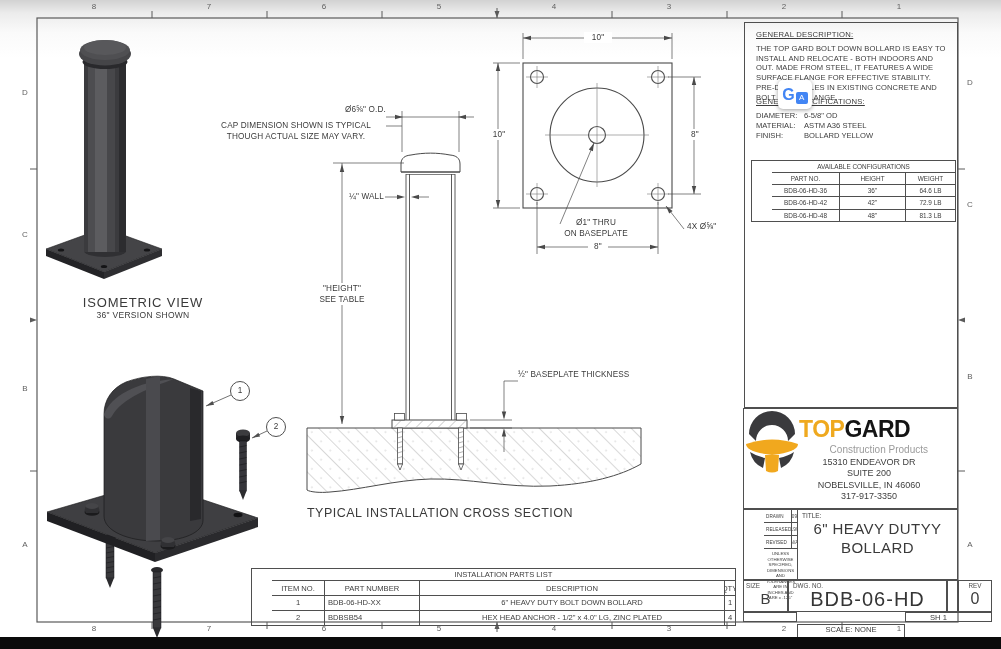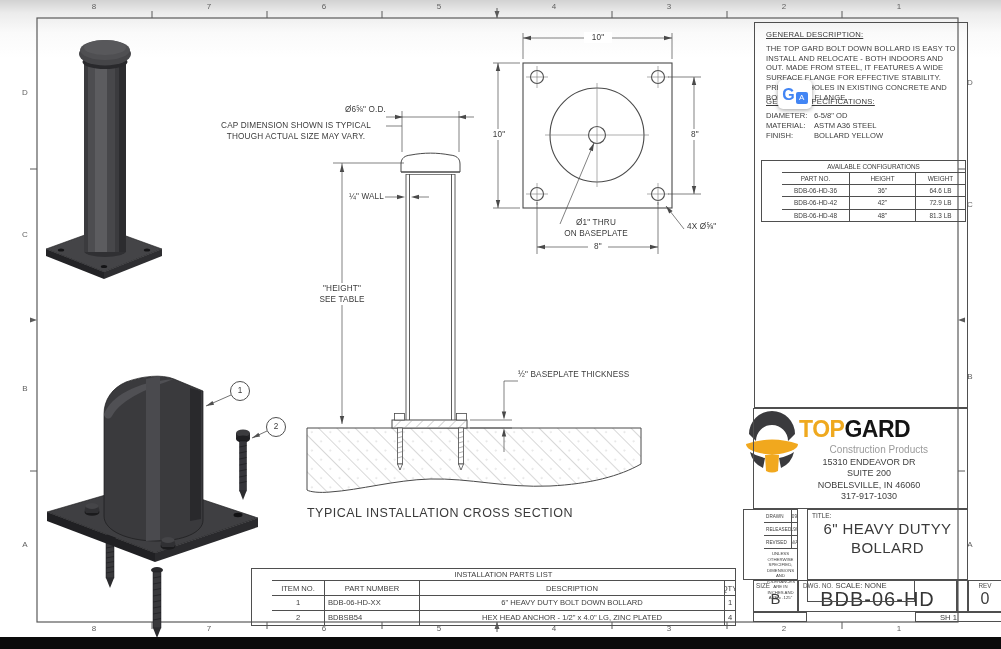--- a/index.html
+++ b/index.html
@@ -6,21 +6,21 @@
   #sheet{position:relative;width:1001px;height:649px;overflow:hidden;
     font-family:"Liberation Sans","DejaVu Sans",sans-serif;color:#3c3c3c;
     background:linear-gradient(180deg,#d2d2d2 0%,#ececec 2%,#fafafa 5%,#ffffff 9%);}
   .abs{position:absolute;box-sizing:border-box;}
   svg{position:absolute;left:0;top:0;}
   .ann{position:absolute;font-size:8.2px;color:#3a3a3a;letter-spacing:.15px;white-space:nowrap;line-height:11px;}
   .dim{background:#fff;padding:0 1px;text-align:center;}
   .ctr{text-align:center;}
   .rt{text-align:right;}
   .zone{position:absolute;font-size:8px;color:#5f5f5f;width:16px;text-align:center;}
-  .box{position:absolute;border:1.2px solid #4f4f4f;box-sizing:border-box;margin-left:10px;}
+  .box{position:absolute;border:1.2px solid #4f4f4f;box-sizing:border-box;}
   .tbl{position:absolute;display:flex;flex-direction:column;border:1px solid #4f4f4f;box-sizing:border-box;padding-left:20px;}
   .tr{display:flex;border-top:1px solid #4f4f4f;flex:0 0 auto;}
   .tr:first-child{border-top:none;}
   .td{border-left:1px solid #4f4f4f;display:flex;align-items:center;justify-content:center;box-sizing:border-box;overflow:hidden;}
   .td:first-child{border-left:none;}
   .hdr{text-decoration:underline;font-size:7.7px;letter-spacing:.2px;}
   .body-txt{font-size:7.6px;line-height:9.7px;letter-spacing:.1px;}
   .spec-row{display:flex;font-size:7.6px;line-height:9.8px;}
   .spec-row .lab{width:48px;flex:0 0 48px;}
   .gicon{position:absolute;left:778px;top:80px;width:34px;height:29px;background:#fff;border-radius:5px;
@@ -409,20 +409,24 @@
     <div>CAP DIMENSION SHOWN IS TYPICAL</div>
     <div>THOUGH ACTUAL SIZE MAY VARY.</div>
   </div>
   <div class="ann rt" style="left:316px;top:191px;width:68px">¼" WALL</div>
   <div class="ann ctr" style="left:309px;top:283px;width:66px;background:#fff">
     <div>"HEIGHT"</div>
     <div>SEE TABLE</div>
   </div>
   <div class="ann" style="left:518px;top:369px">½" BASEPLATE THICKNESS</div>
   <div class="ann ctr" style="left:297px;top:508px;width:286px;font-size:12.5px;letter-spacing:.5px">TYPICAL INSTALLATION CROSS SECTION</div>
+  <div class="abs ctr" style="left:68px;top:295px;width:150px">
+    <div style="font-size:13px;letter-spacing:.8px;color:#3a3a3a">ISOMETRIC VIEW</div>
+    <div style="font-size:8.5px;letter-spacing:.3px;color:#3a3a3a">36" VERSION SHOWN</div>
+  </div>
   <div class="ann ctr" style="left:233px;top:385px;width:14px">1</div>
   <div class="ann ctr" style="left:269px;top:421px;width:14px">2</div>
 
   <div class="tbl" style="left:251px;top:568px;width:485px;font-size:7.6px">
     <div class="tr" style="height:11px">
       <div class="td" style="flex:1">INSTALLATION PARTS LIST</div>
     </div>
     <div class="tr" style="height:14px">
       <div class="td" style="width:52px">ITEM NO.</div>
       <div class="td" style="width:95px">PART NUMBER</div>
@@ -445,21 +449,21 @@
 
   <div class="box" style="left:743px;top:408px;width:215px;height:101px"></div>
   <div class="brand">
     <span class="top">TOP</span><span class="gard">GARD</span>
   </div>
   <div class="abs rt" style="left:816px;top:444px;width:112px;font-size:10px;color:#9b9b9b">Construction Products</div>
   <div class="abs ctr" style="left:788px;top:457px;width:162px;font-size:9px;line-height:11.4px;color:#3e3e3e">
     <div>15310 ENDEAVOR DR</div>
     <div>SUITE 200</div>
     <div>NOBELSVILLE, IN 46060</div>
-    <div>317-917-1030</div>
+    <div>317-917-3350</div>
   </div>
 
   <div class="tbl" style="left:743px;top:509px;width:55px;height:71px">
     <div class="tr" style="height:12px">
       <div class="td meta-lab" style="width:27px;justify-content:flex-start;padding-left:2px">DRAWN</div>
       <div class="td meta-lab" style="flex:1">12/09/20</div>
     </div>
     <div class="tr" style="height:12px">
       <div class="td meta-lab" style="width:27px;justify-content:flex-start;padding-left:2px">RELEASED</div>
       <div class="td meta-lab" style="flex:1">3/19/21</div>
@@ -489,21 +493,21 @@
     <div class="abs small-lab" style="left:4px;top:1px">DWG. NO.</div>
     <div class="abs ctr" style="left:0;top:7px;width:157px;font-size:20px;letter-spacing:1px;color:#353535">BDB-06-HD</div>
   </div>
   <div class="box" style="left:947px;top:580px;width:11px;height:32px"></div>
   <div class="box" style="left:958px;top:580px;width:34px;height:32px">
     <div class="abs ctr small-lab" style="left:0;top:1px;width:32px">REV</div>
     <div class="abs ctr" style="left:0;top:9px;width:32px;font-size:16px">0</div>
   </div>
 
   <div class="box" style="left:743px;top:612px;width:54px;height:10px"></div>
-  <div class="box" style="left:797px;top:580px;width:108px;height:22px">
+  <div class="box" style="left:797px;top:624px;width:108px;height:22px">
     <div class="abs ctr" style="left:0;top:0;width:106px;font-size:7.6px">SCALE: NONE</div>
   </div>
   <div class="box" style="left:905px;top:612px;width:87px;height:10px">
     <div class="abs" style="left:24px;top:0;font-size:7.6px">SH 1</div>
   </div>
 
   <div class="blackbar"></div>
 </div>
 
 </body></html>

